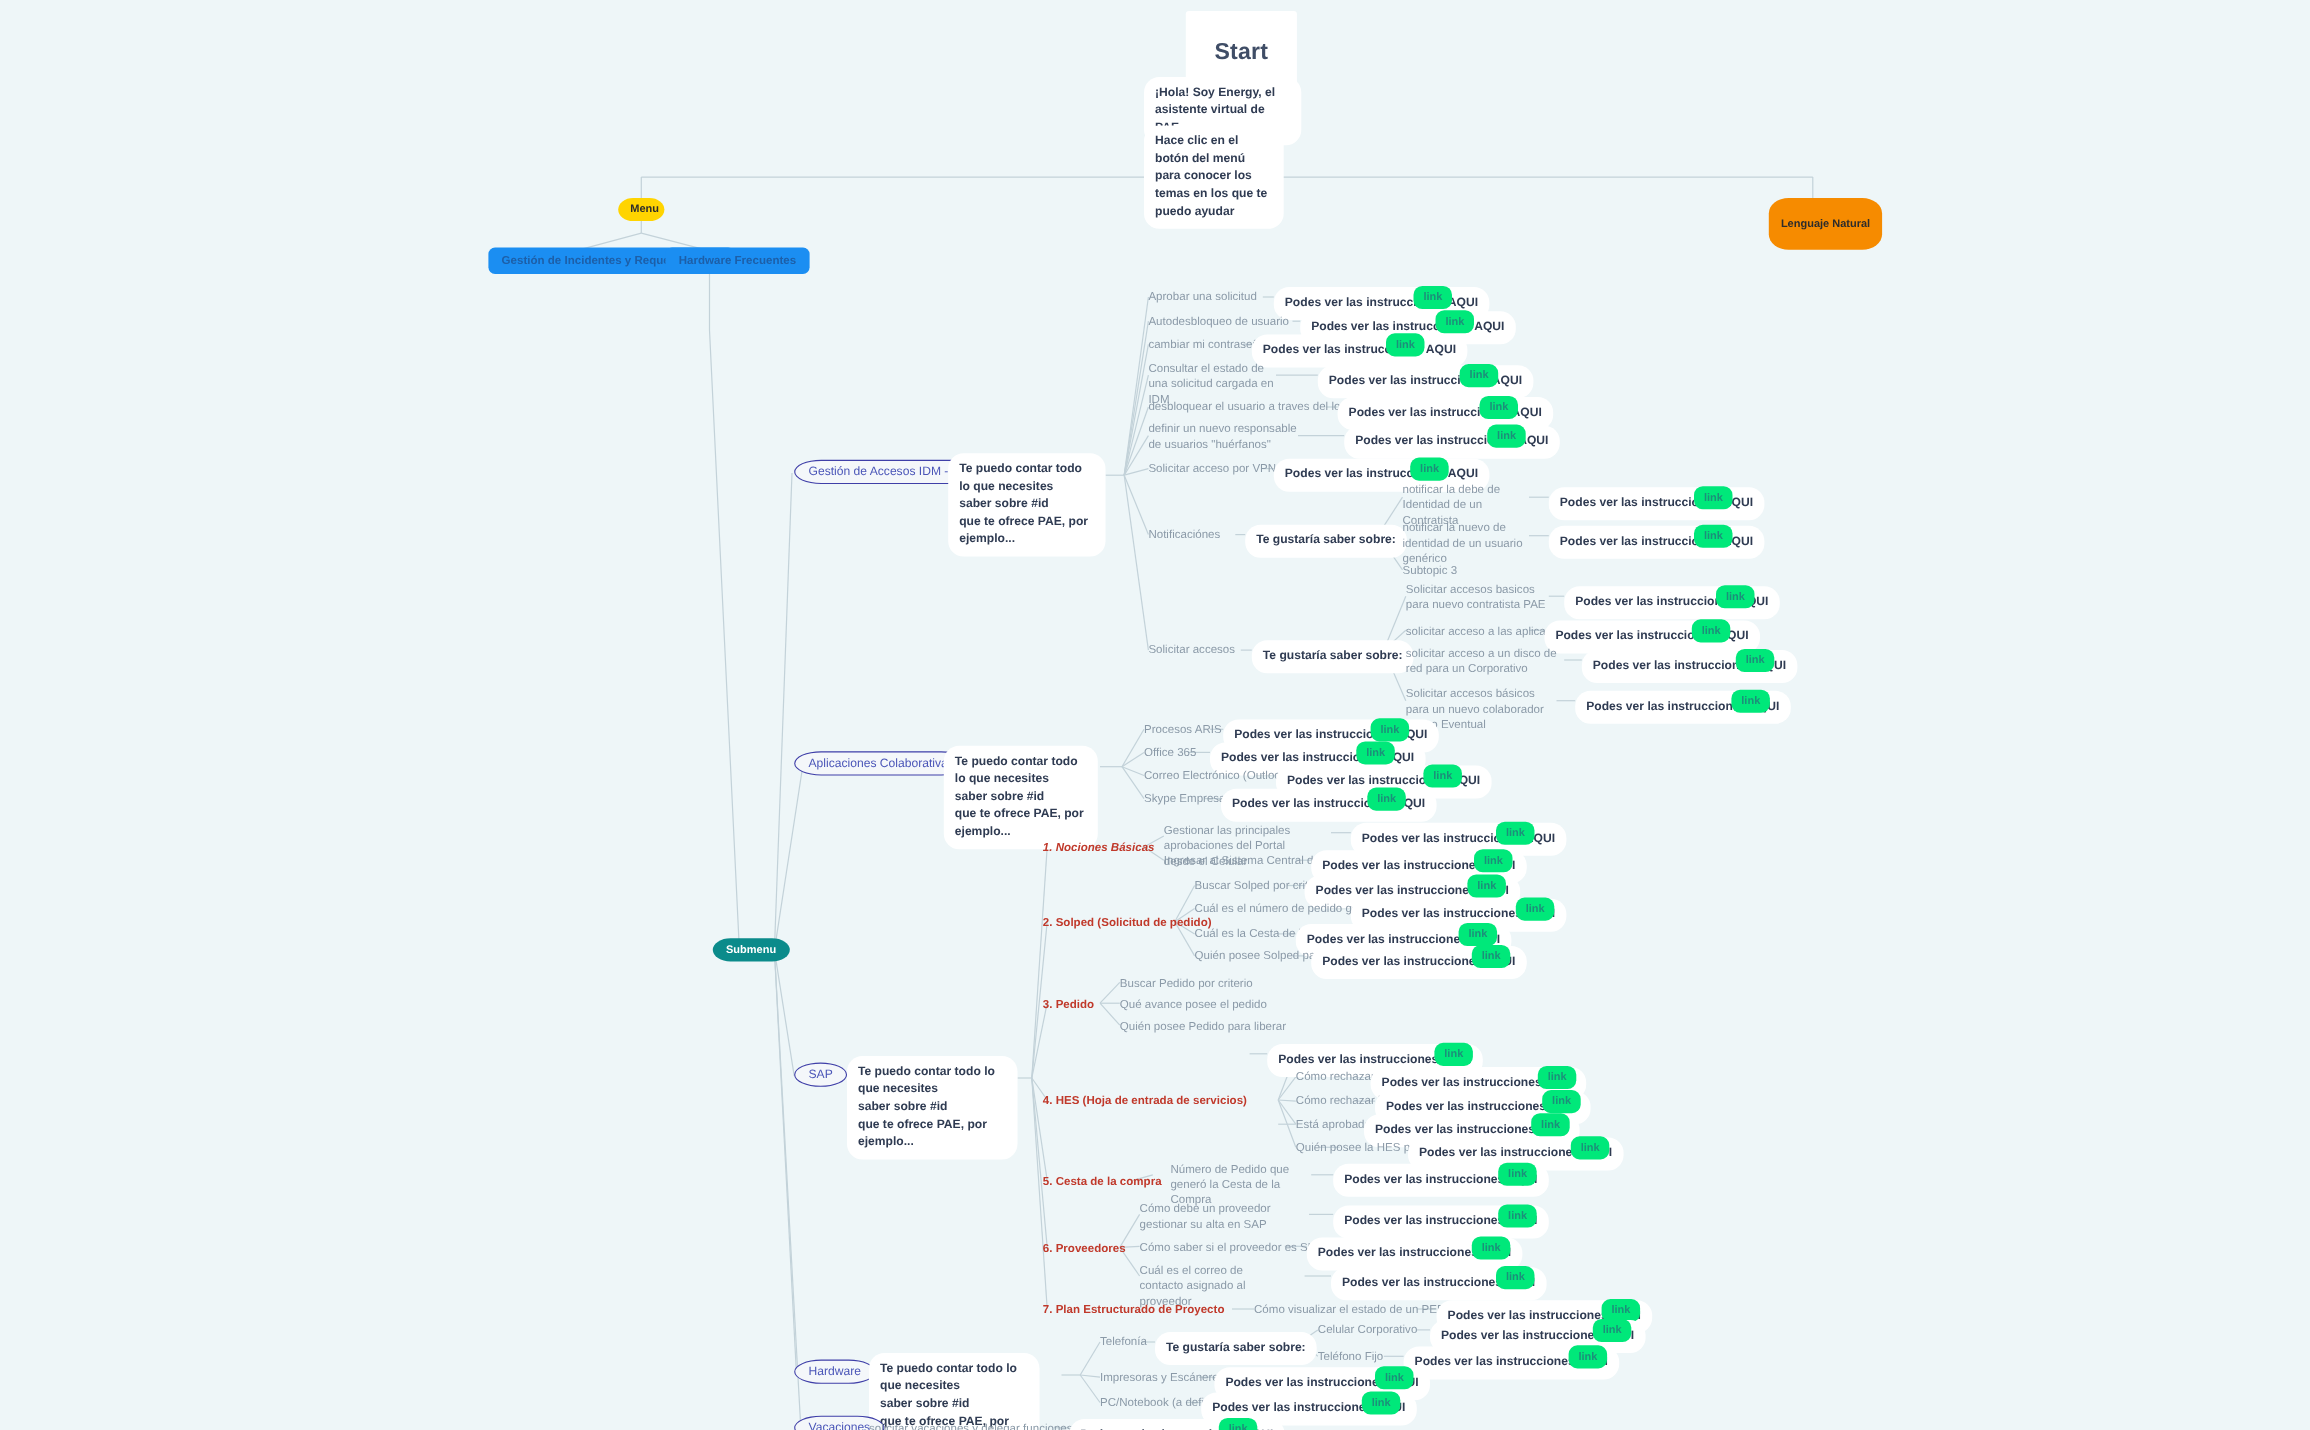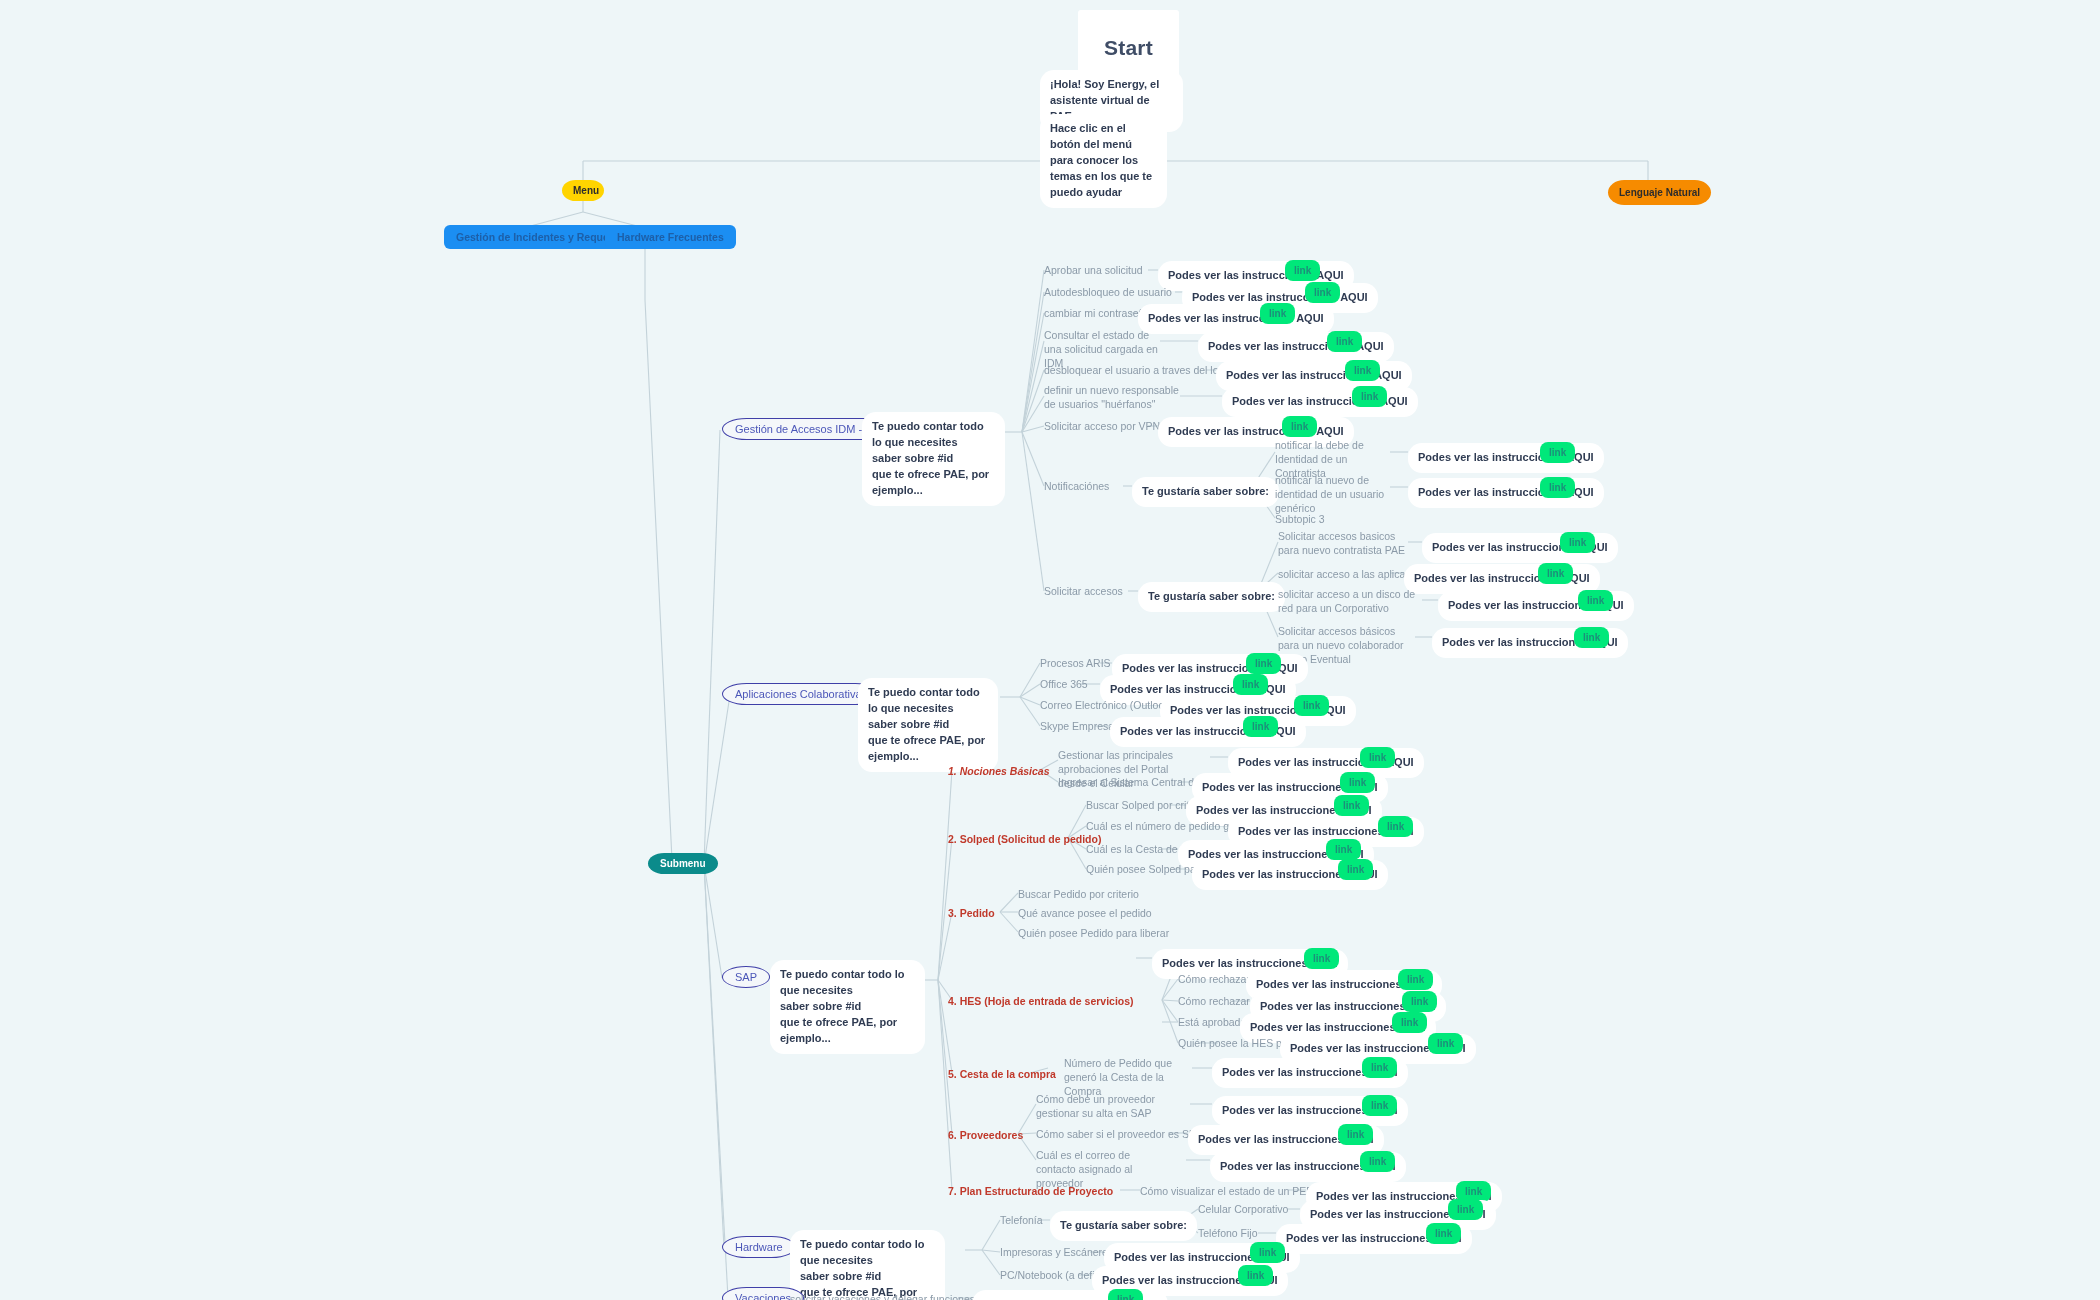--- a/index.html
+++ b/index.html
@@ -61,21 +61,21 @@
     border-radius: 18px/14px;
     text-align: center;
   }
 
   
   .n-orange {
     background: #f68b00;
     color: #2c2c2c;
     font-size: 10px;
     font-weight: bold;
-    padding: 7px 11px;
+    padding: 18px 11px;
     border-radius: 18px/14px;
     text-align: center;
   }
 
   
   .n-blue {
     background: #1b8ef2;
     color: #1d5fa8;
     font-size: 10.5px;
     font-weight: bold;

